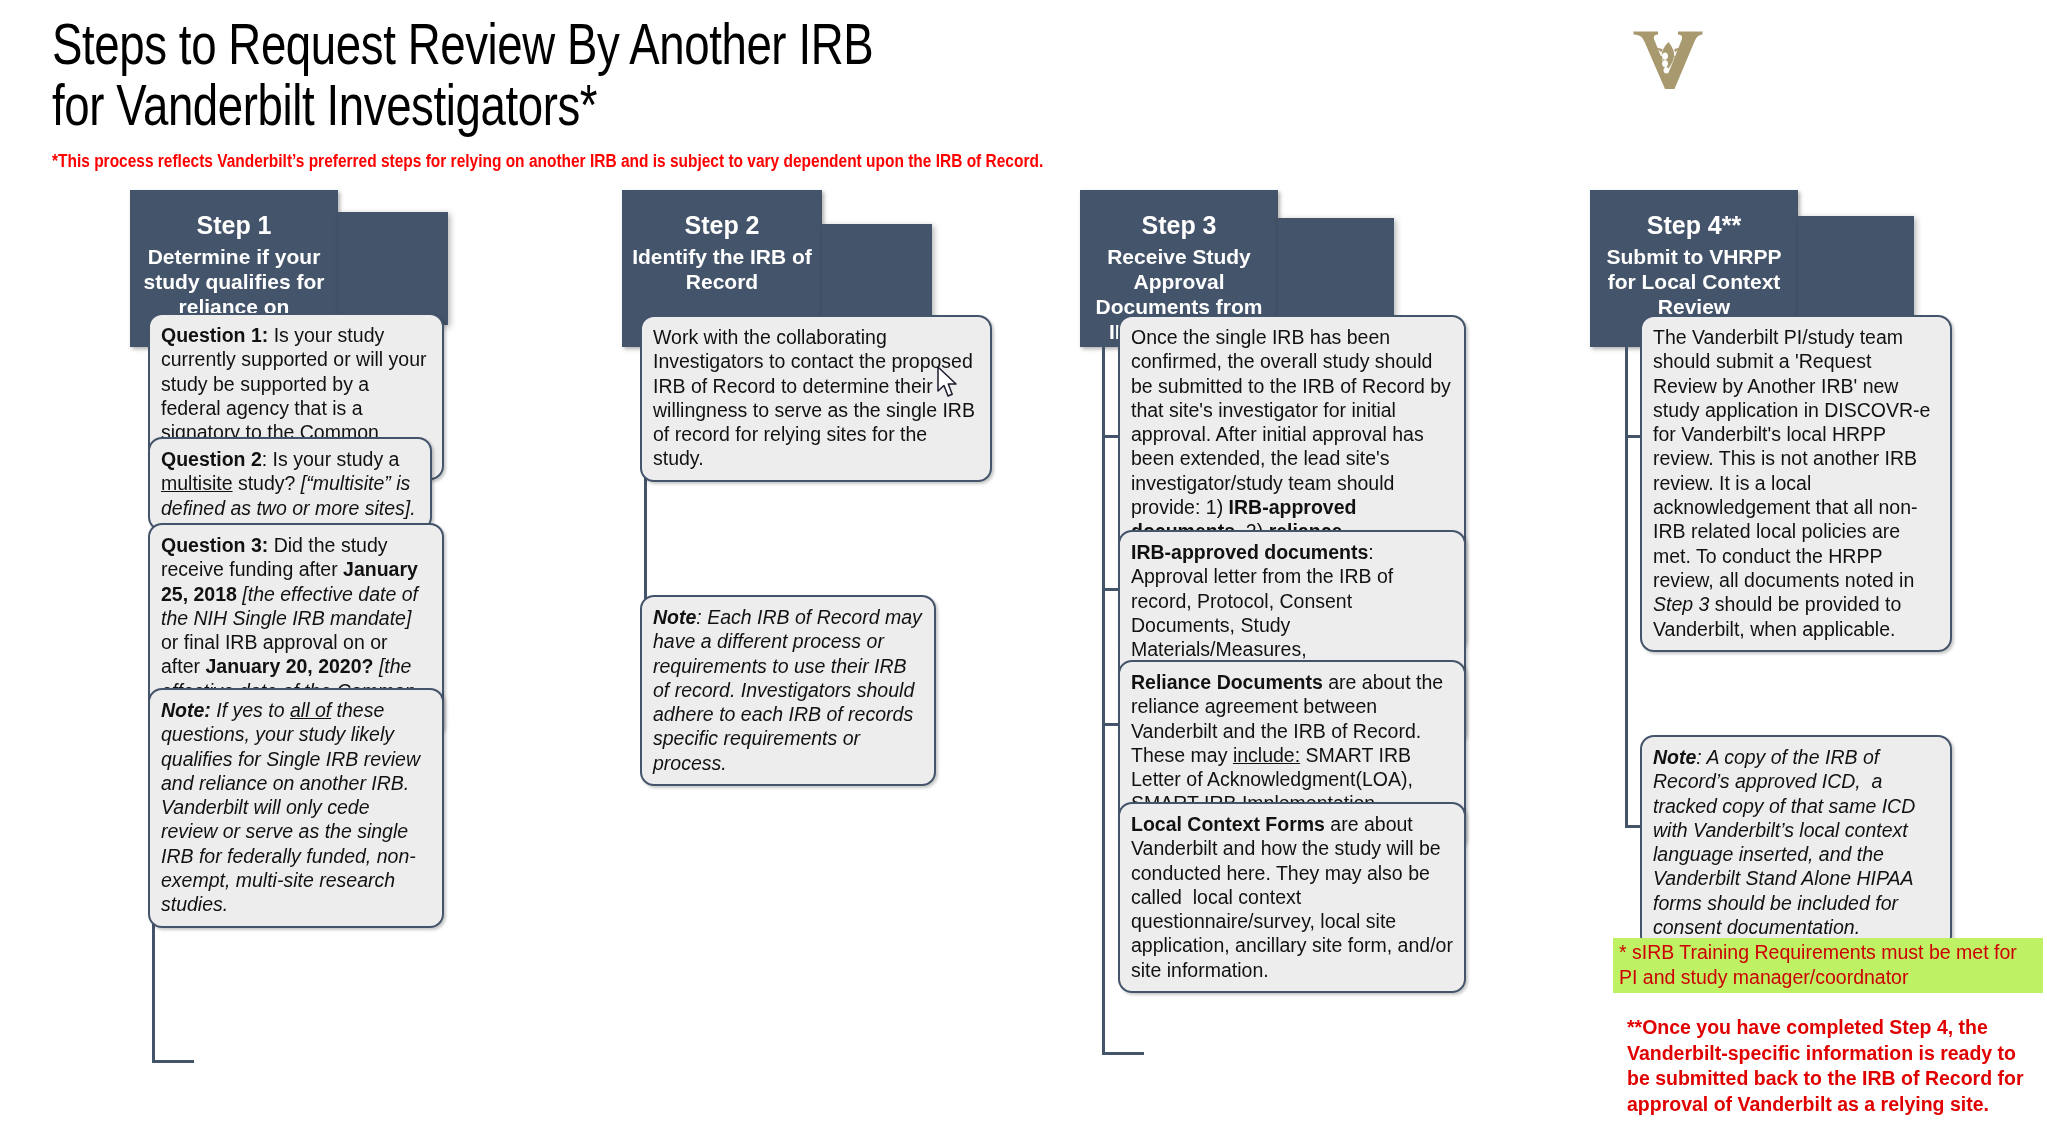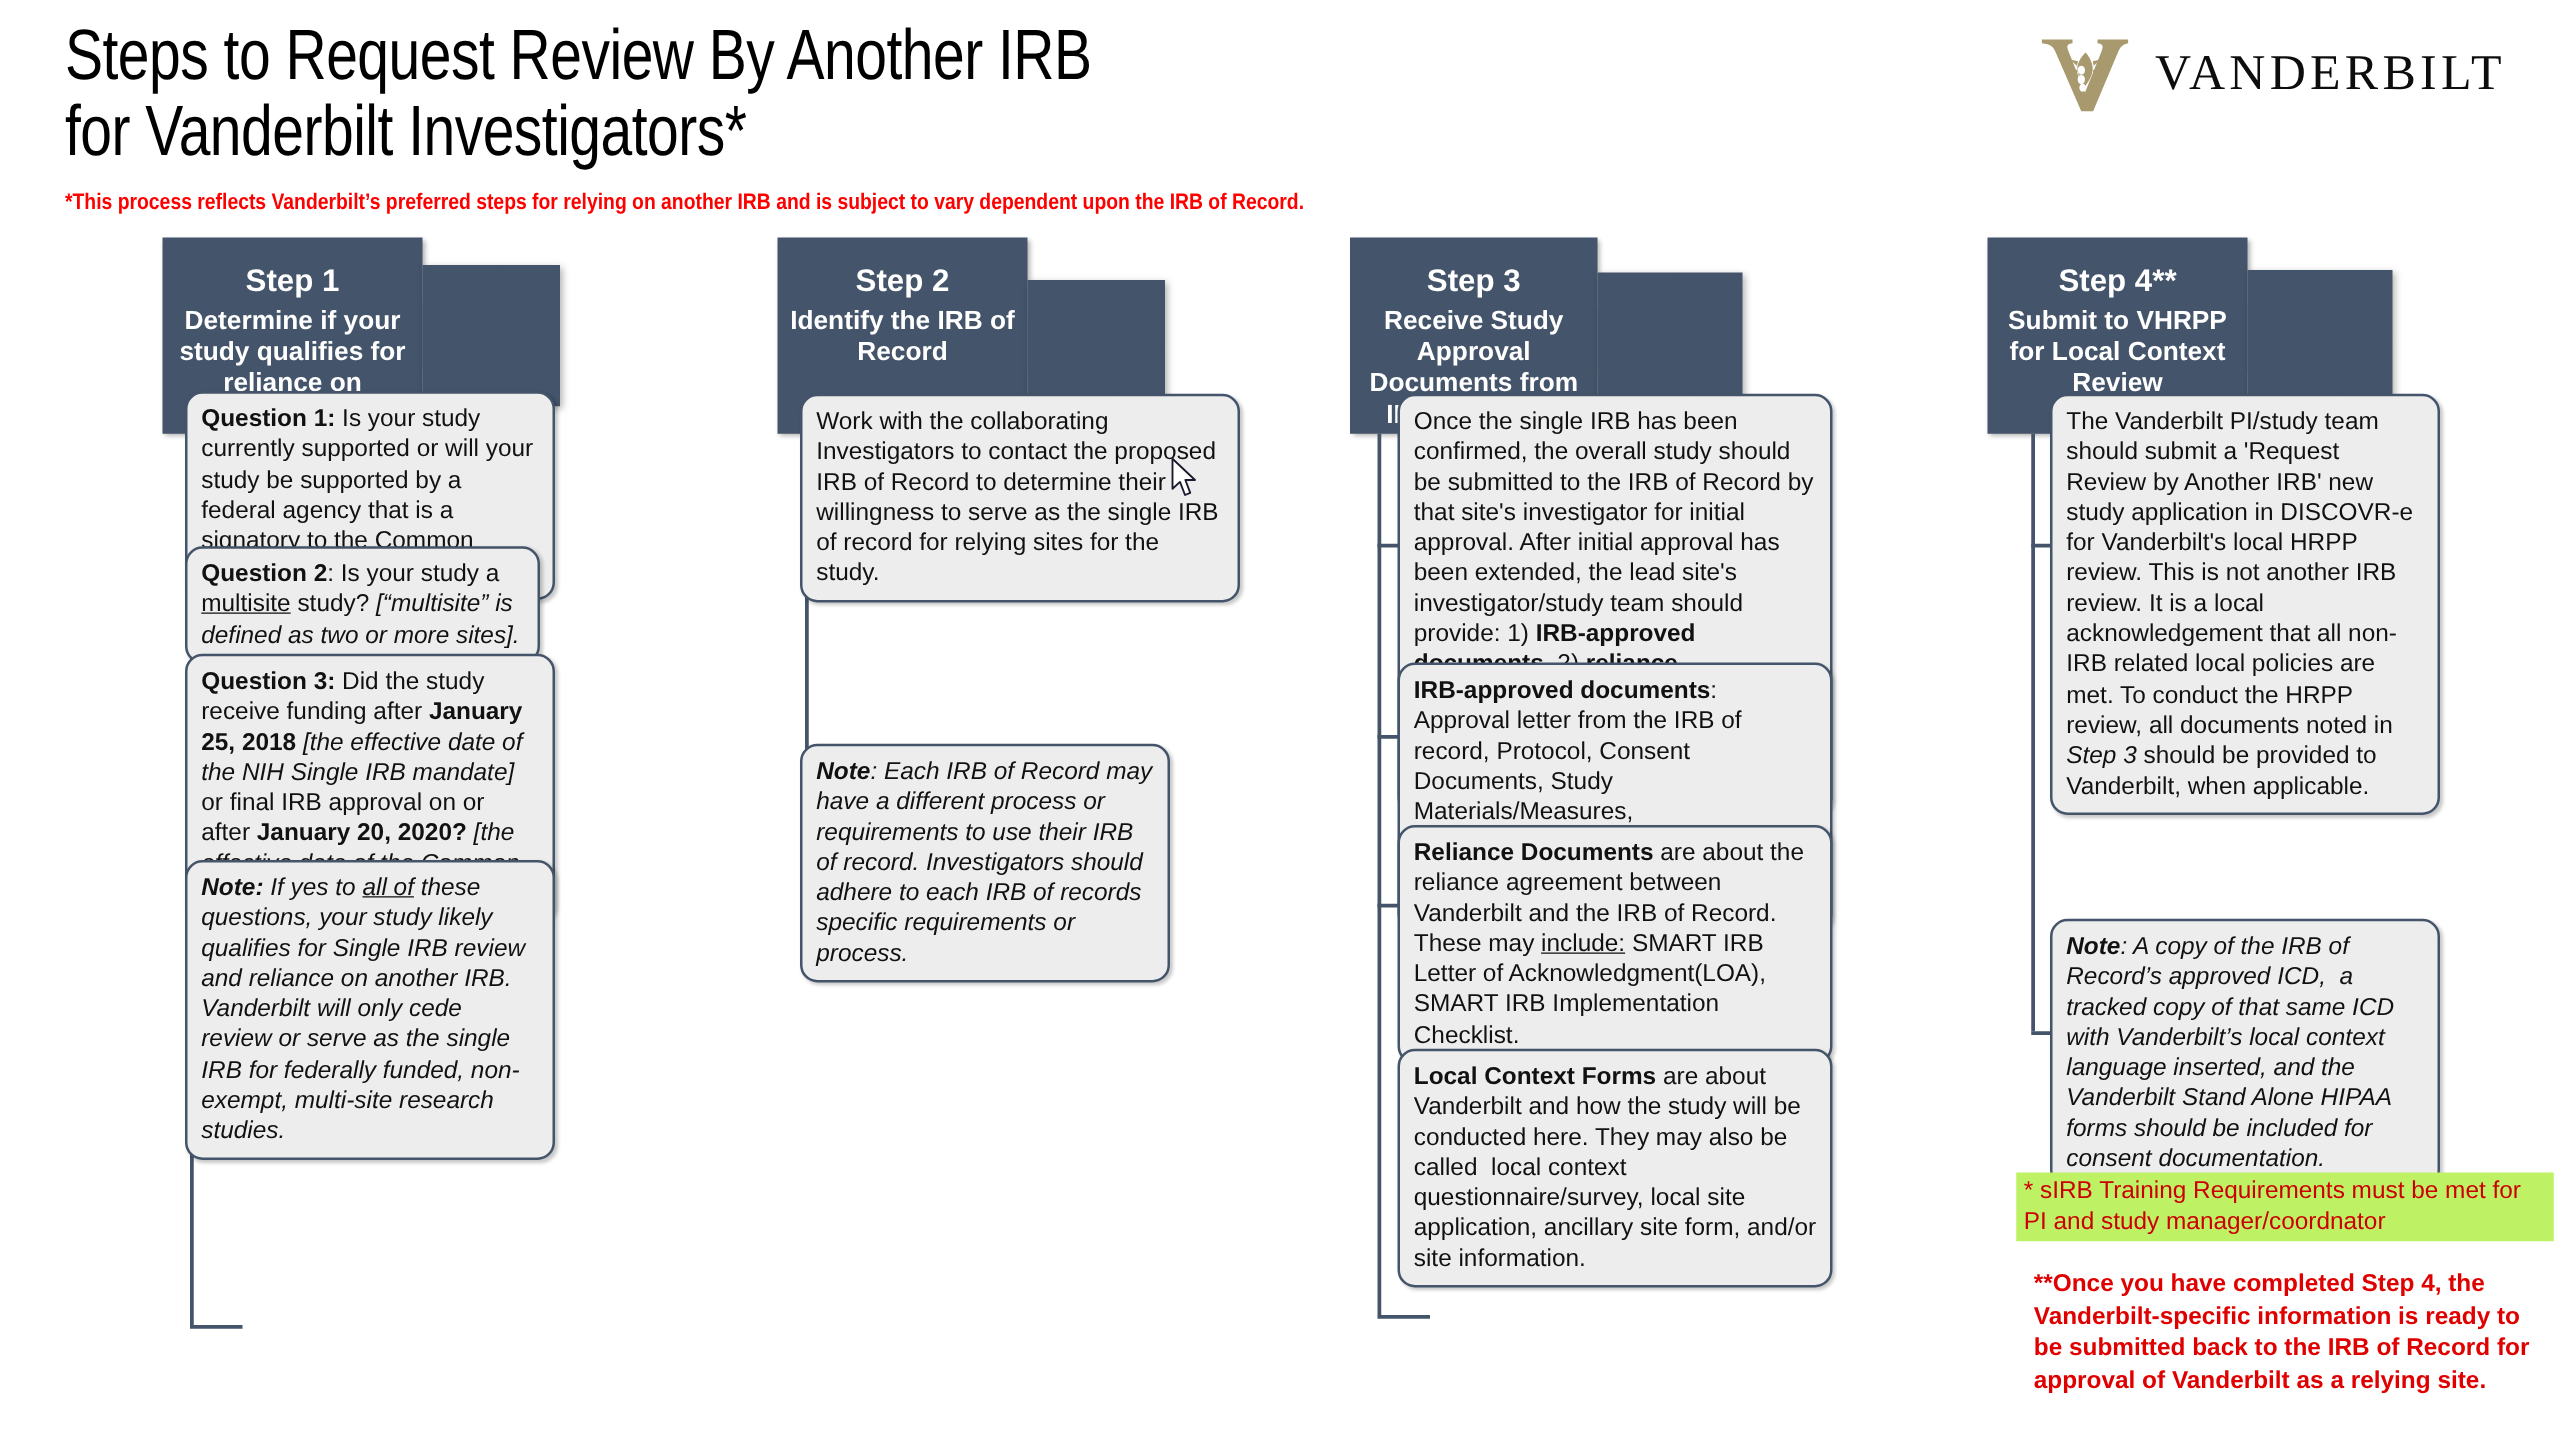--- a/index.html
+++ b/index.html
@@ -176,21 +176,20 @@
   <div id="title-footnote">*This process reflects Vanderbilt’s preferred steps for relying on another IRB and is subject to vary dependent upon the IRB of Record.</div>
 
   <div id="logo">
     <svg class="logo-mark" viewBox="0 0 72 62" xmlns="http://www.w3.org/2000/svg">
       <path d="M1.5 3.5 L26 3.5 L26 6.5 C22 7 21 8.5 22.6 12.5 L36 46 L49.4 12.5 C51 8.5 50 7 46 6.5 L46 3.5 L70.5 3.5 L70.5 6.5 C66.5 7.2 64.4 9 62.4 13.8 L42.5 61 L33 61 L12.5 13.8 C10.4 9 8.6 7.2 1.5 6.5 Z" fill="#A8996E"></path>
       <path d="M36.5 14 C36.5 14 31 19 30 25 C29.2 30 32 36 36 41 C40 36 42.8 30 42 25 C41 19 36.5 14 36.5 14 Z" fill="#A8996E"></path>
       <path d="M30.5 21 L24 19.5 L29.5 24.5 Z M30.5 28 L23.5 27.5 L29.5 31 Z M30.8 34.5 L25 35.5 L31 37.5 Z" fill="#A8996E"></path>
       <path d="M42.2 21 L48.5 19.5 L43 24.5 Z M42.2 28 L49 27.5 L43 31 Z M41.9 34.5 L47.5 35.5 L41.5 37.5 Z" fill="#A8996E"></path>
       <path d="M33 24.5 a3 3.6 0 1 0 0.1 0 Z M33 32 a3 3.6 0 1 0 0.1 0 Z M34 39 a2.6 3.2 0 1 0 0.1 0 Z" fill="#ffffff"></path>
     </svg>
-    <div class="logo-word">VANDERBILT</div>
   </div>
 </div>
 
 <div class="column" id="col-0">
   <div class="step-banner">
     <div class="body" style="width:208px;height:157px;">
       <div class="step-label">Step 1</div>
       <div class="step-desc">Determine if your study qualifies for reliance on another IRB</div>
     </div>
     <svg class="arrow" style="left:208px;top:22px;width:110px;height:113px;" viewBox="0 0 110 113" xmlns="http://www.w3.org/2000/svg">
@@ -242,21 +241,21 @@
 
   <div class="trunk" style="left:22px;top:157px;height:705px;"></div>
   <div class="branch" style="left:22px;top:245px;width:42px;"></div>
   <div class="branch" style="left:22px;top:398px;width:42px;"></div>
   <div class="branch" style="left:22px;top:533px;width:42px;"></div>
   <div class="branch" style="left:22px;top:862px;width:42px;"></div>
 
   <div class="info-box" style="left:38px;top:125px;width:348px;">Once the single IRB has been confirmed, the overall study should be submitted to the IRB of Record by that site's investigator for initial approval. After initial approval has been extended, the lead site's investigator/study team should provide: 1) <b>IRB-approved documents,</b> 2) <b>reliance documents,</b> and 3) <b>local context forms</b> to you as a relying institution investigator. Those documents include the following when appliable:</div>
   <div class="info-box" style="left:38px;top:340px;width:348px;"><b>IRB-approved documents</b>: Approval letter from the IRB of record, Protocol, Consent Documents, Study Materials/Measures, Recruitment/Advertisements, Investigator Brochures, Device Manuals</div>
   <div class="info-box" style="left:38px;top:470px;width:348px;"><b>Reliance Documents</b> are about the reliance agreement between Vanderbilt and the IRB of Record. These may <span class="ul-link">include:</span> SMART IRB Letter of Acknowledgment(LOA), SMART IRB Implementation Checklist.</div>
-  <div class="info-box" style="left:38px;top:612px;width:348px;margin-top:37px;"><b>Local Context Forms</b> are about Vanderbilt and how the study will be conducted here. They may also be called&nbsp; local context questionnaire/survey, local site application, ancillary site form, and/or site information.</div>
+  <div class="info-box" style="left:38px;top:612px;width:348px;"><b>Local Context Forms</b> are about Vanderbilt and how the study will be conducted here. They may also be called&nbsp; local context questionnaire/survey, local site application, ancillary site form, and/or site information.</div>
 </div>
 
 <div class="column" id="col-3">
   <div class="step-banner">
     <div class="body" style="width:208px;height:157px;">
       <div class="step-label">Step 4**</div>
       <div class="step-desc">Submit to VHRPP for Local Context Review</div>
     </div>
     <svg class="arrow" style="left:208px;top:26px;width:116px;height:110px;" viewBox="0 0 116 110" xmlns="http://www.w3.org/2000/svg">
       <path d="M0 28 L62 28 L62 0 L116 55 L62 110 L62 82 L0 82 Z" fill="#44546A"></path>

